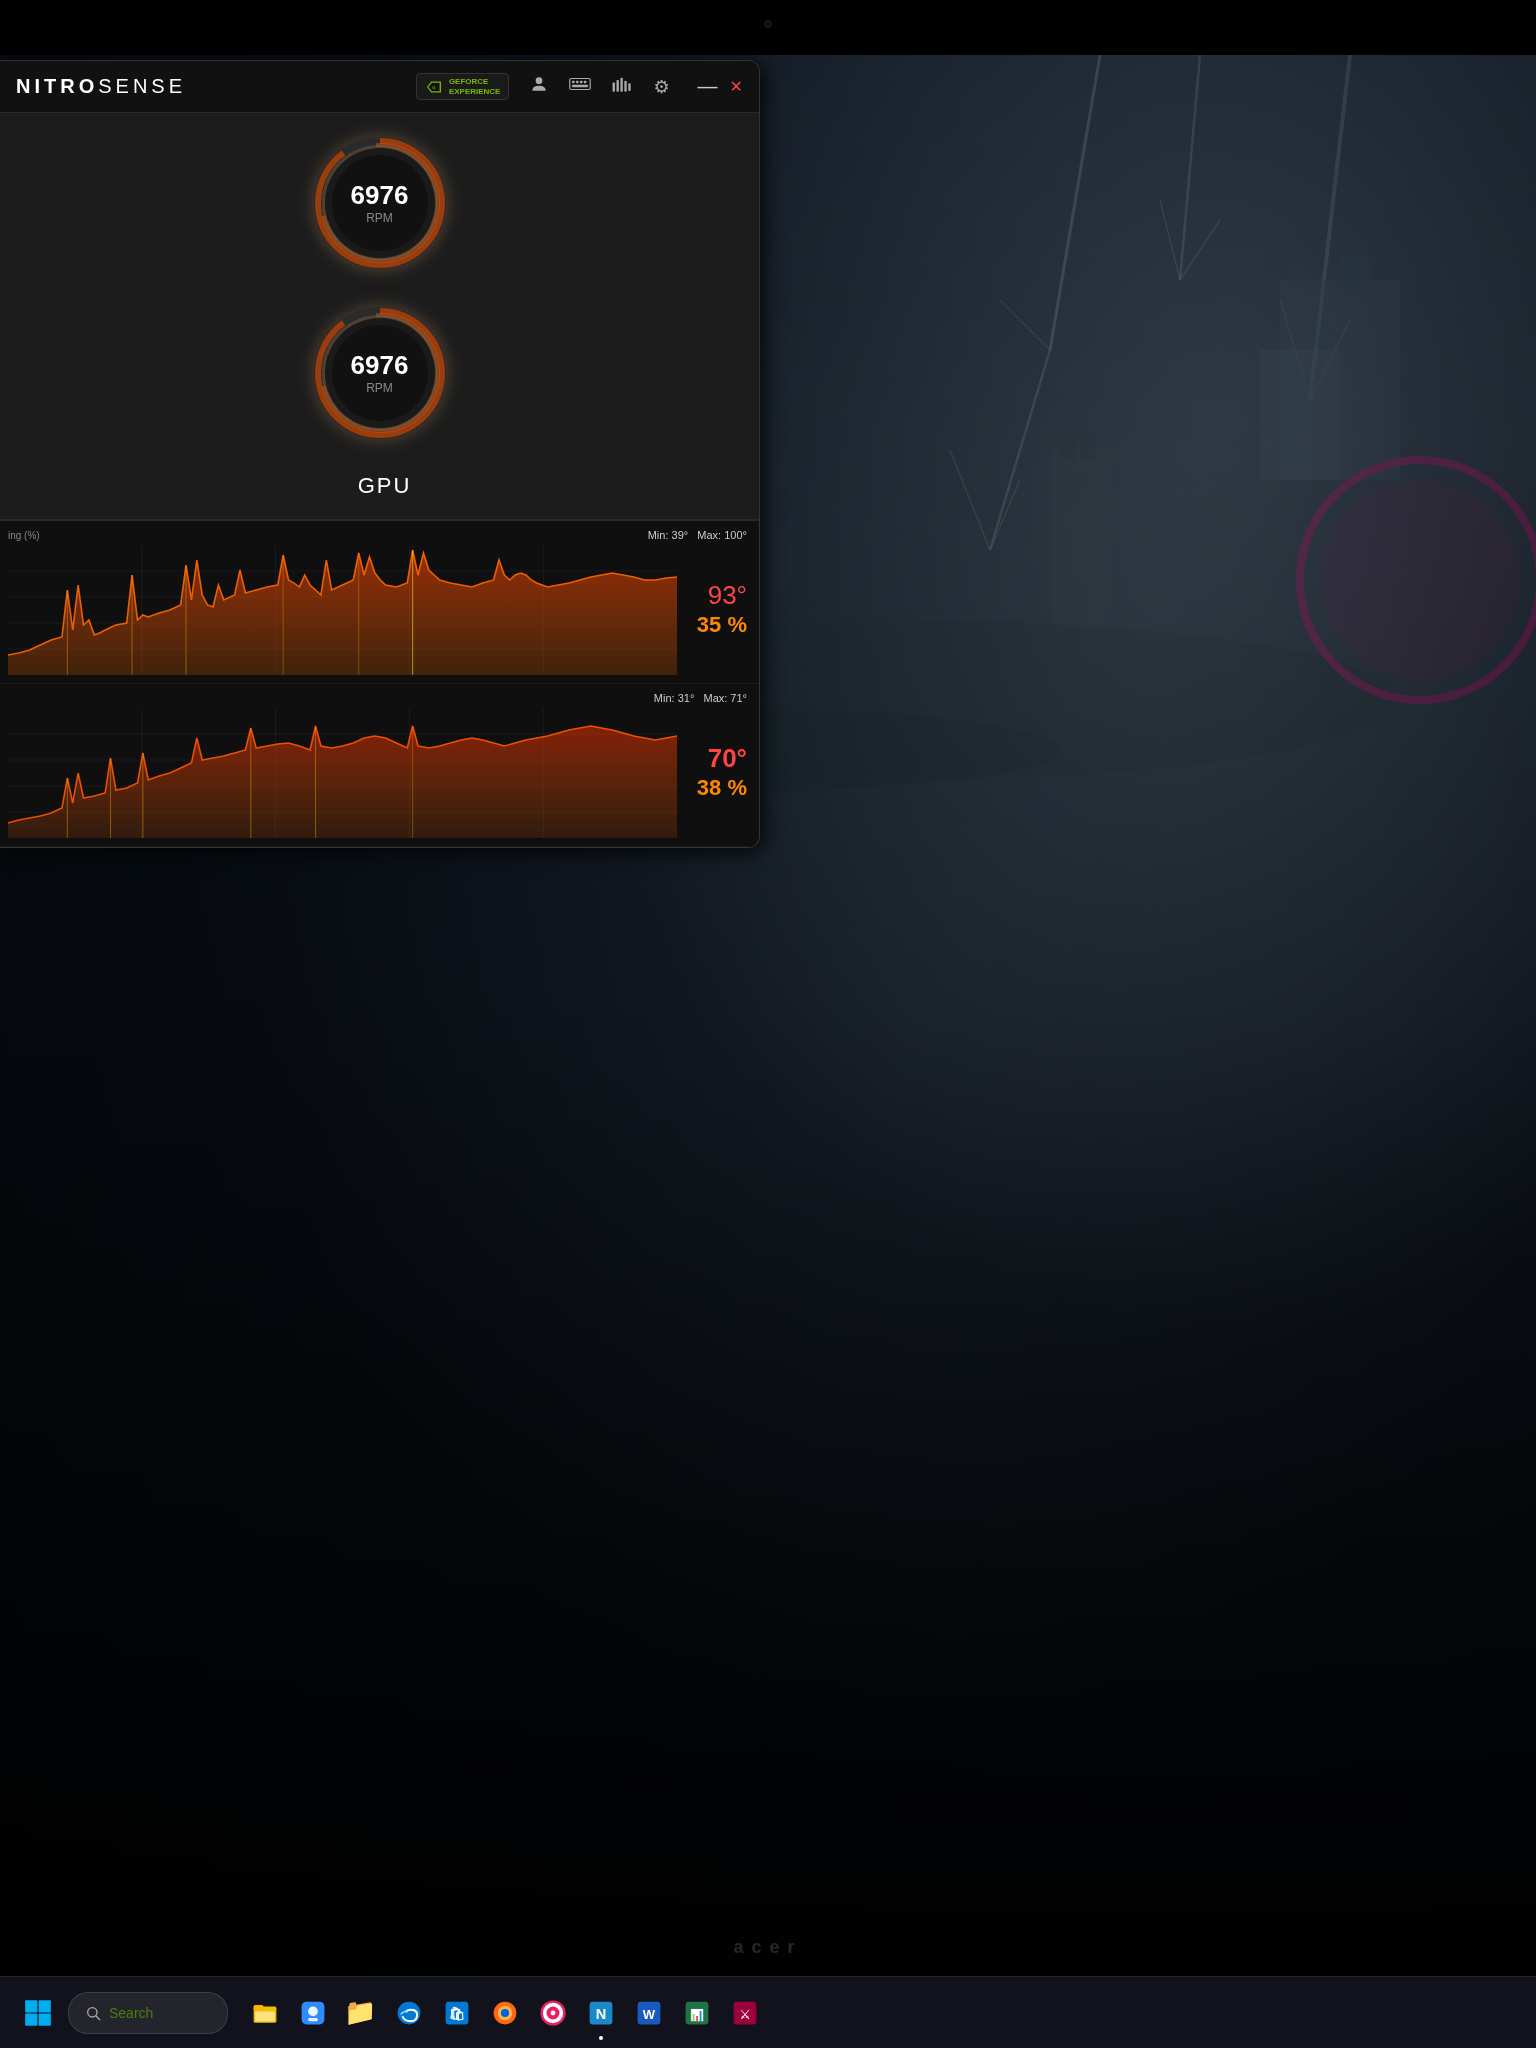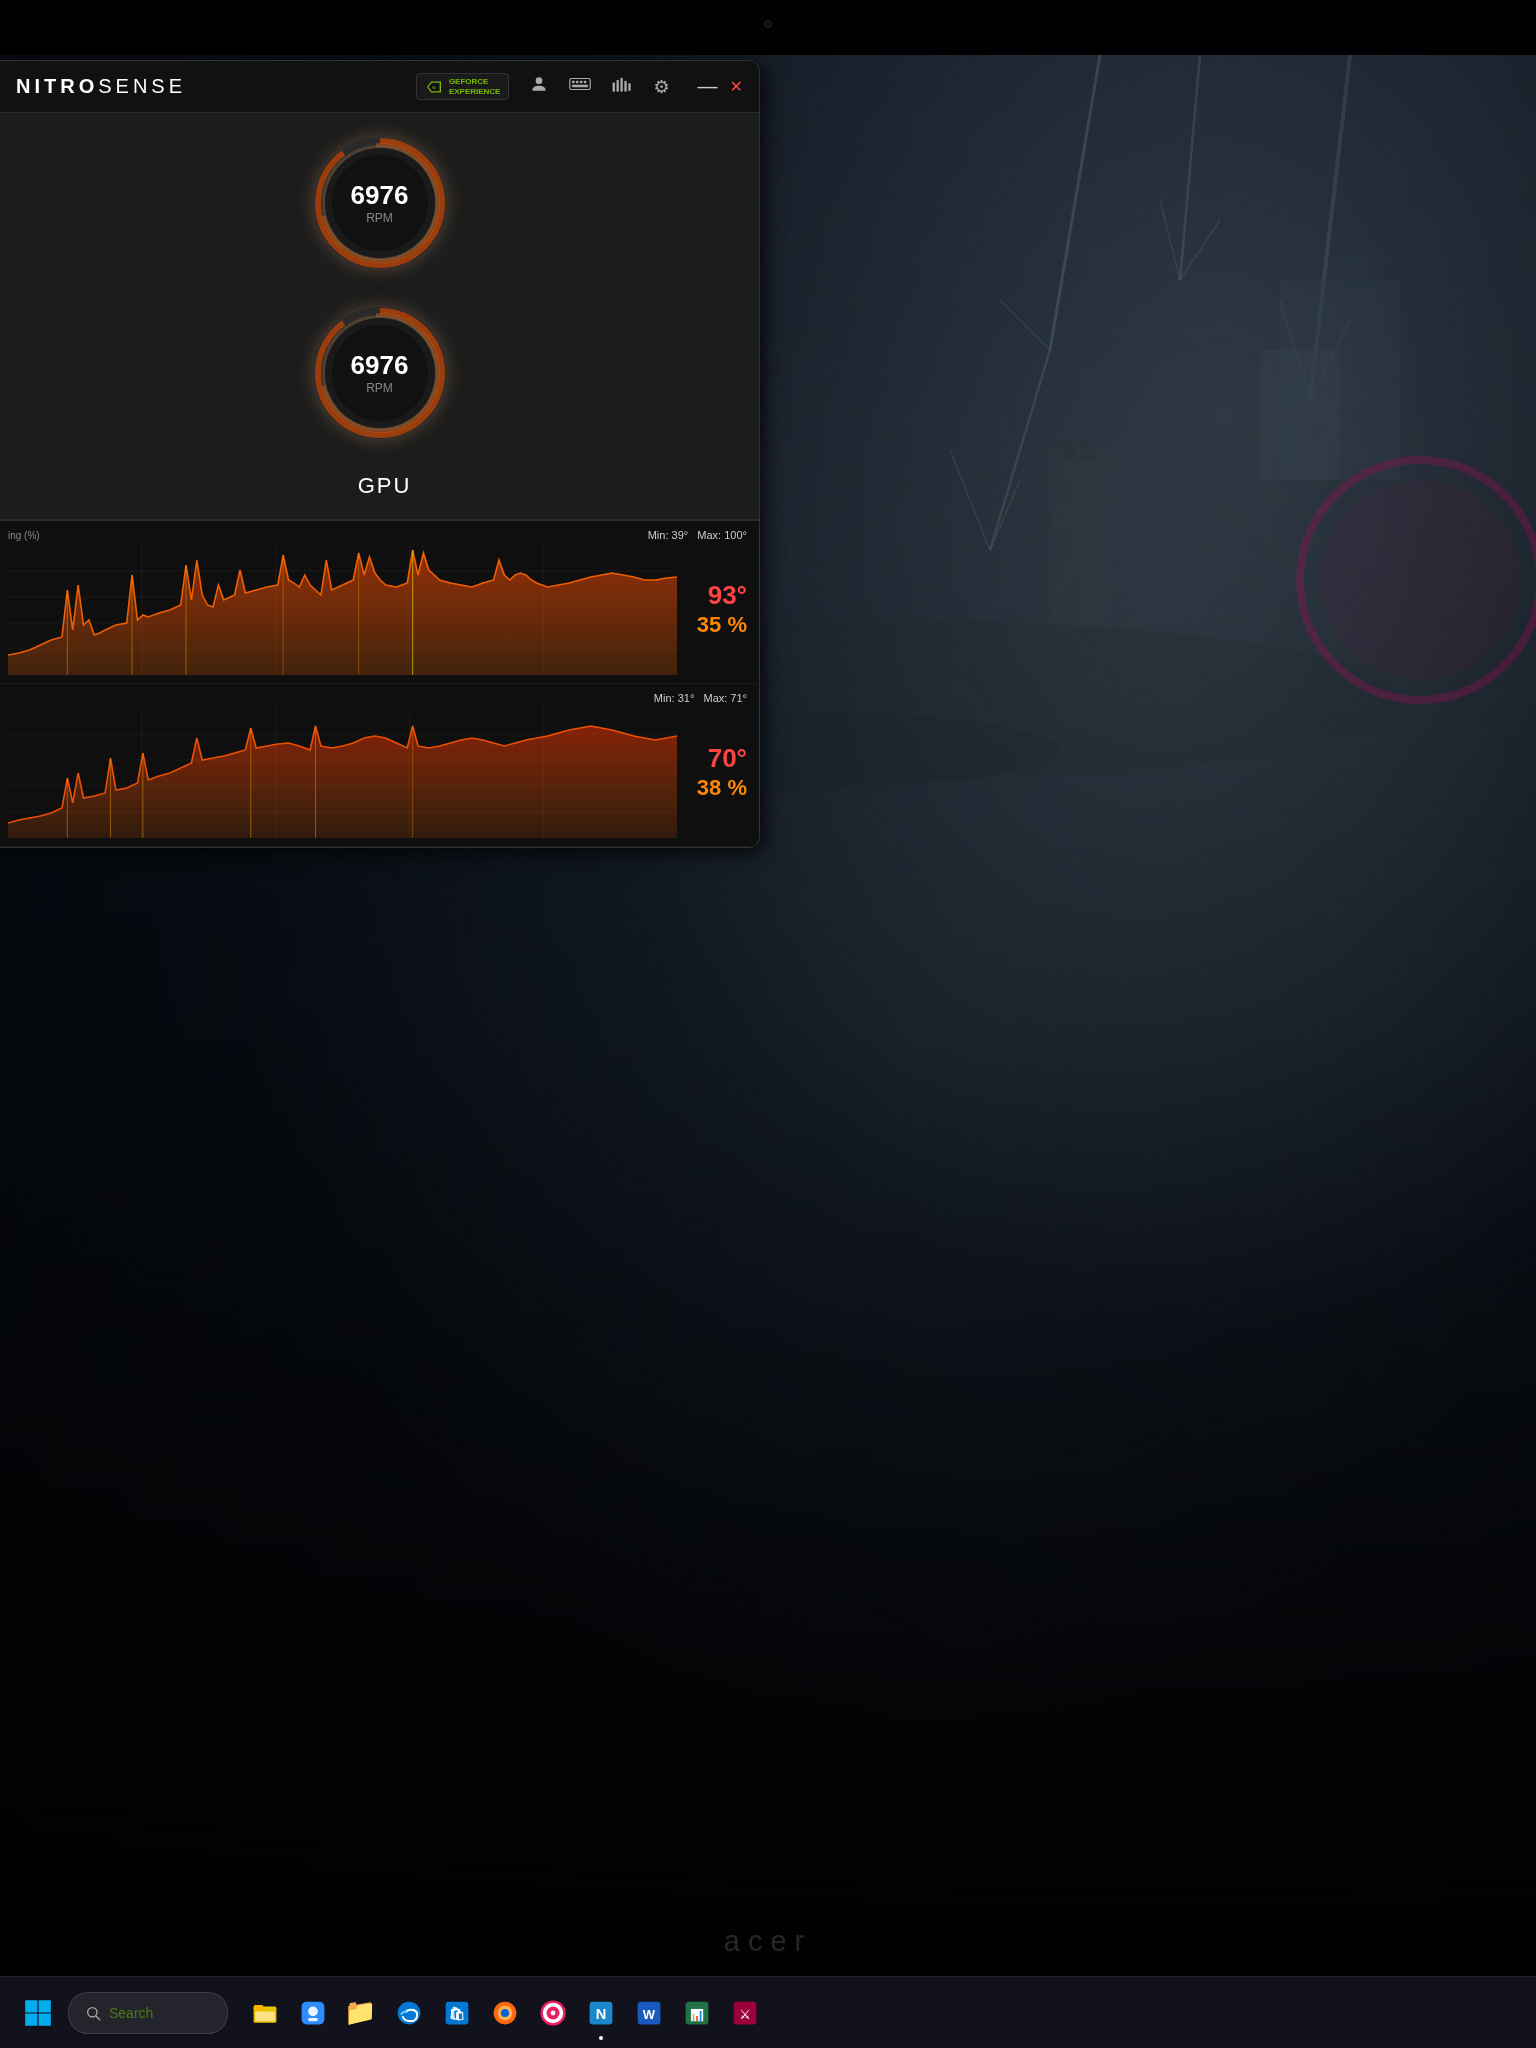--- a/index.html
+++ b/index.html
@@ -224,21 +224,21 @@
       flex-direction: column;
       justify-content: center;
       align-items: flex-end;
       padding-left: 10px;
       min-width: 70px;
     }
 
     .temp-value {
       color: #ff4444;
       font-size: 26px;
-      font-weight: 700;
+      font-weight: 400;
       line-height: 1;
     }
 
     .load-value {
       color: #ff8800;
       font-size: 22px;
       font-weight: 600;
       margin-top: 4px;
     }
 
@@ -328,22 +328,22 @@
       position: relative;
     }
 
     
     .acer-brand {
       position: absolute;
       bottom: 90px;
       left: 50%;
       transform: translateX(-50%);
       color: rgba(255,255,255,0.15);
-      font-size: 29px;
-      font-weight: 400;
+      font-size: 18px;
+      font-weight: 700;
       letter-spacing: 8px;
       z-index: 5;
     }
 
     
     .fan-glow {
       filter: drop-shadow(0 0 8px rgba(200,150,100,0.4));
     }
 
     

